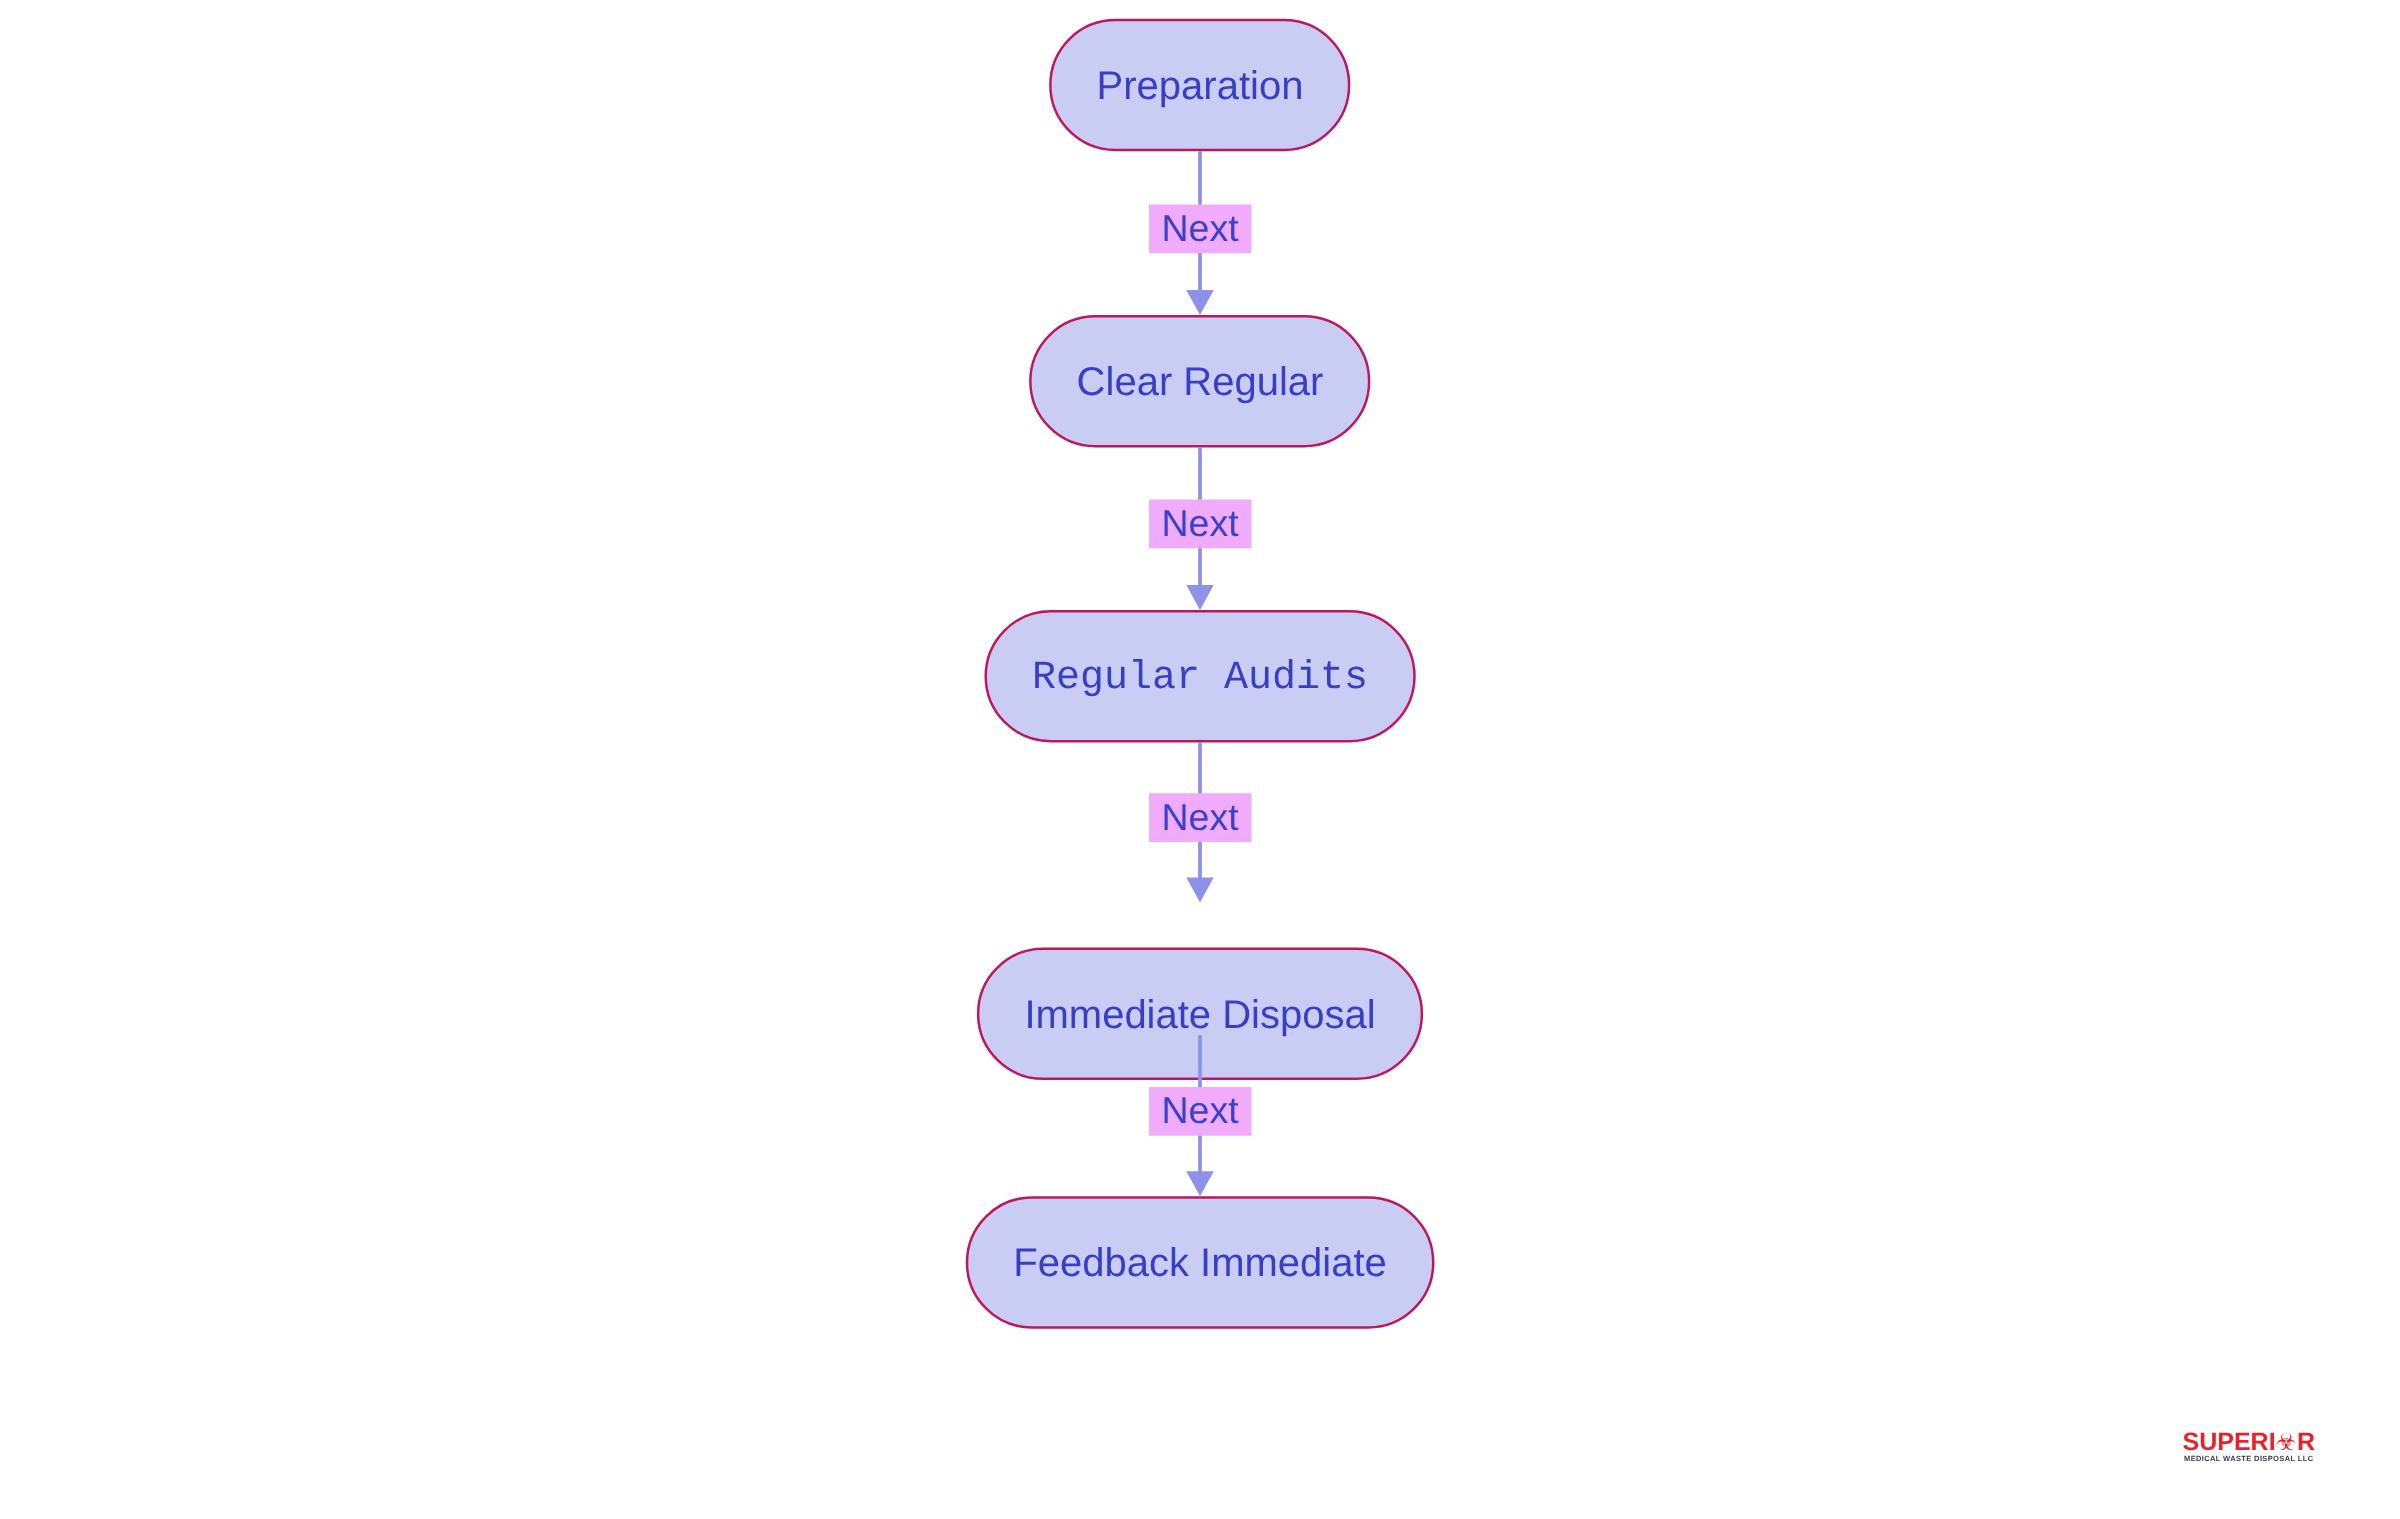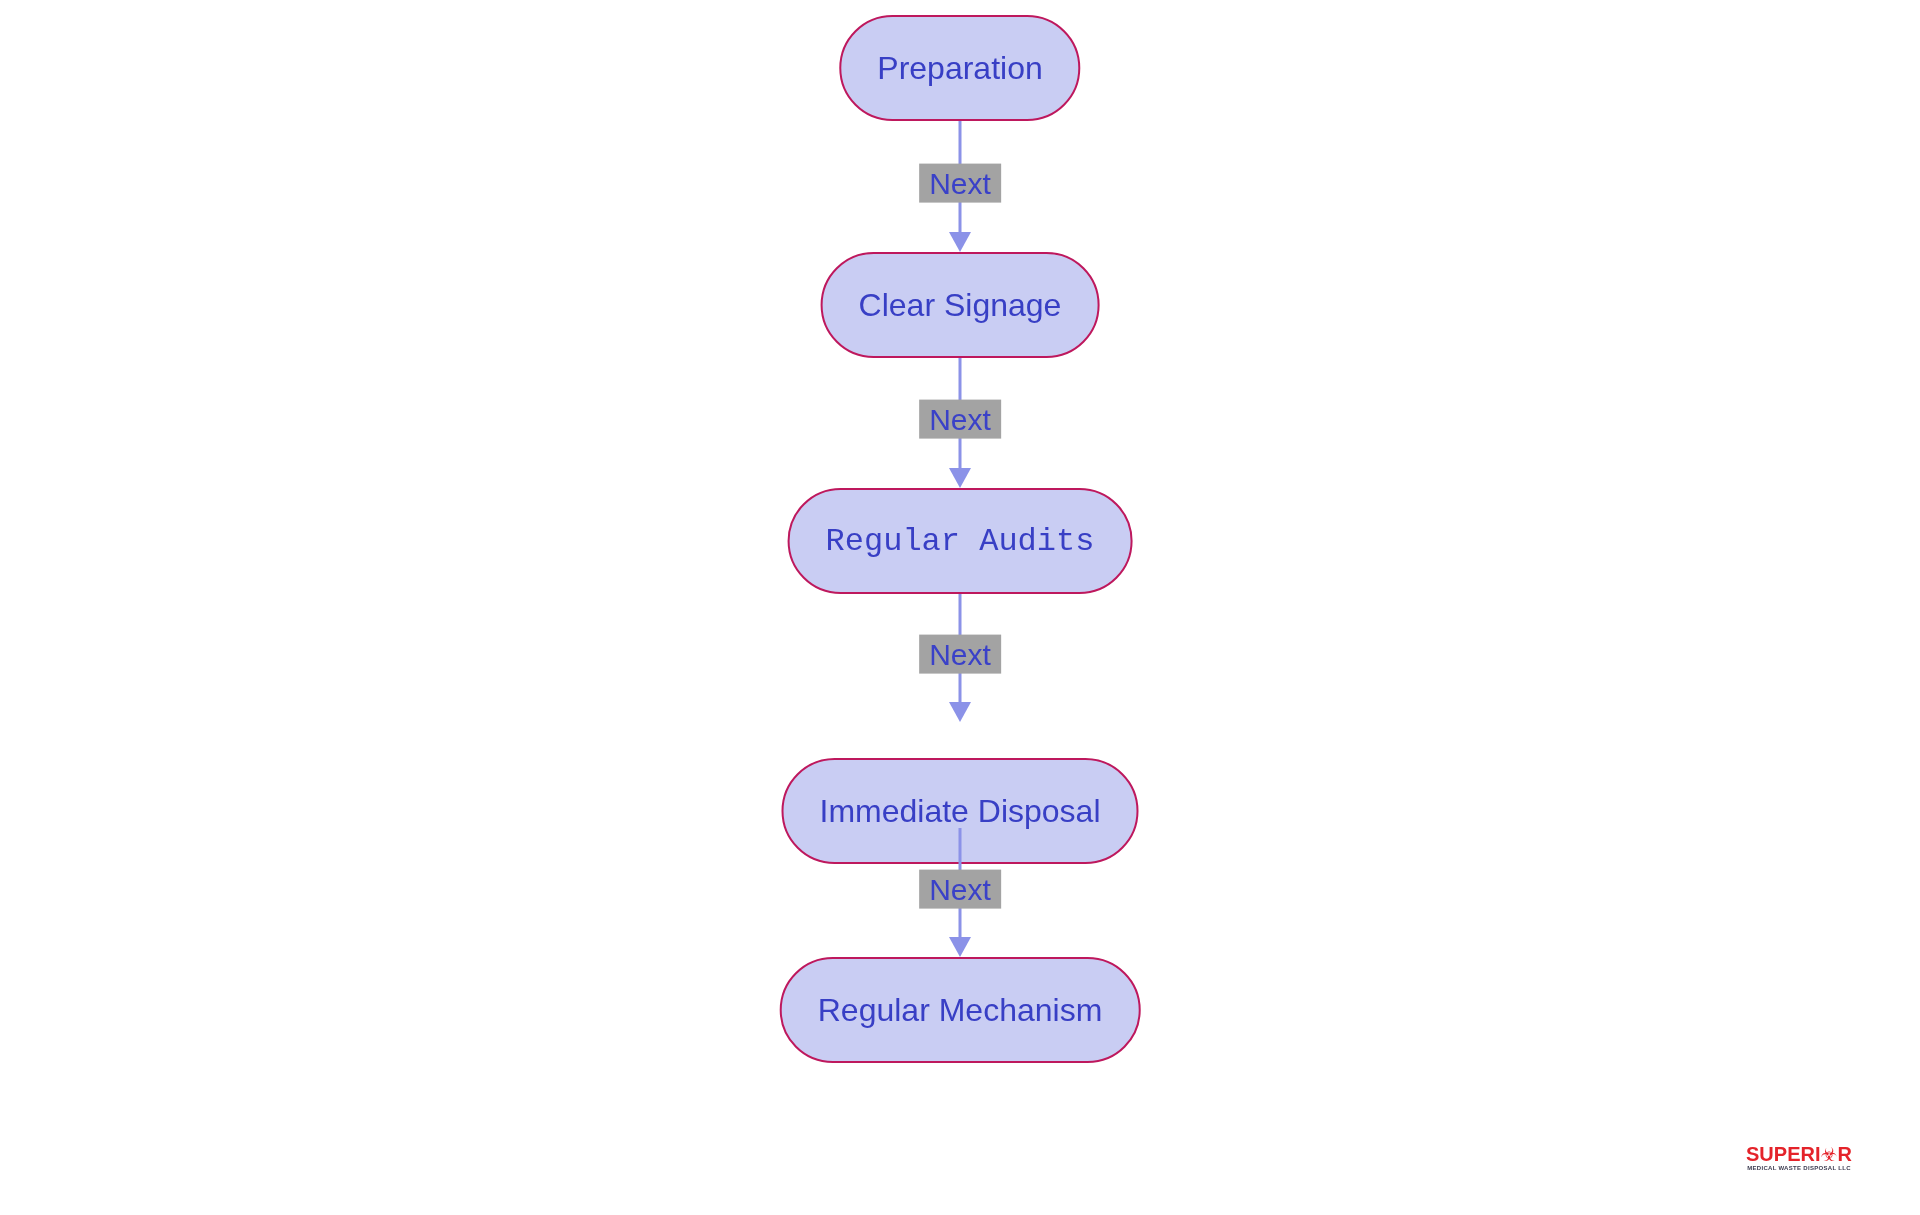--- a/index.html
+++ b/index.html
@@ -69,21 +69,21 @@
     height: 0;
     border-left: 11px solid transparent;
     border-right: 11px solid transparent;
     border-top: 20px solid #8b92e8;
   }
   .edge-label {
     position: absolute;
     top: 50%;
     left: 50%;
     transform: translate(-50%, -60%);
-    background: #a3a3a3;
+    background: #f0abfc;
     padding: 3px 10px;
     font-size: 30px;
     color: #3a41c8;
     line-height: 1.1;
   }
 
   
   .watermark {
     position: absolute;
     left: 1742px;
@@ -121,21 +121,21 @@
     <span>Preparation</span>
   </div>
 
   <div class="connector conn-1">
     <div class="edge-line"></div>
     <div class="arrowhead"></div>
     <div class="edge-label">Next</div>
   </div>
 
   <div class="node node-2">
-    <span>Clear Signage</span>
+    <span>Clear Regular</span>
   </div>
 
   <div class="connector conn-2">
     <div class="edge-line"></div>
     <div class="arrowhead"></div>
     <div class="edge-label">Next</div>
   </div>
 
   <div class="node node-3">
     <span>Regular Audits</span>
@@ -151,21 +151,21 @@
     <span>Immediate Disposal</span>
   </div>
 
   <div class="connector conn-4">
     <div class="edge-line"></div>
     <div class="arrowhead"></div>
     <div class="edge-label">Next</div>
   </div>
 
   <div class="node node-5">
-    <span>Regular Mechanism</span>
+    <span>Feedback Immediate</span>
   </div>
 
   <div class="watermark">
     <div class="watermark-brand">
       <span>SUPERI</span><span class="bio">☣</span><span>R</span>
     </div>
     <div class="watermark-subtitle">MEDICAL WASTE DISPOSAL LLC</div>
   </div>
 
 </div>

